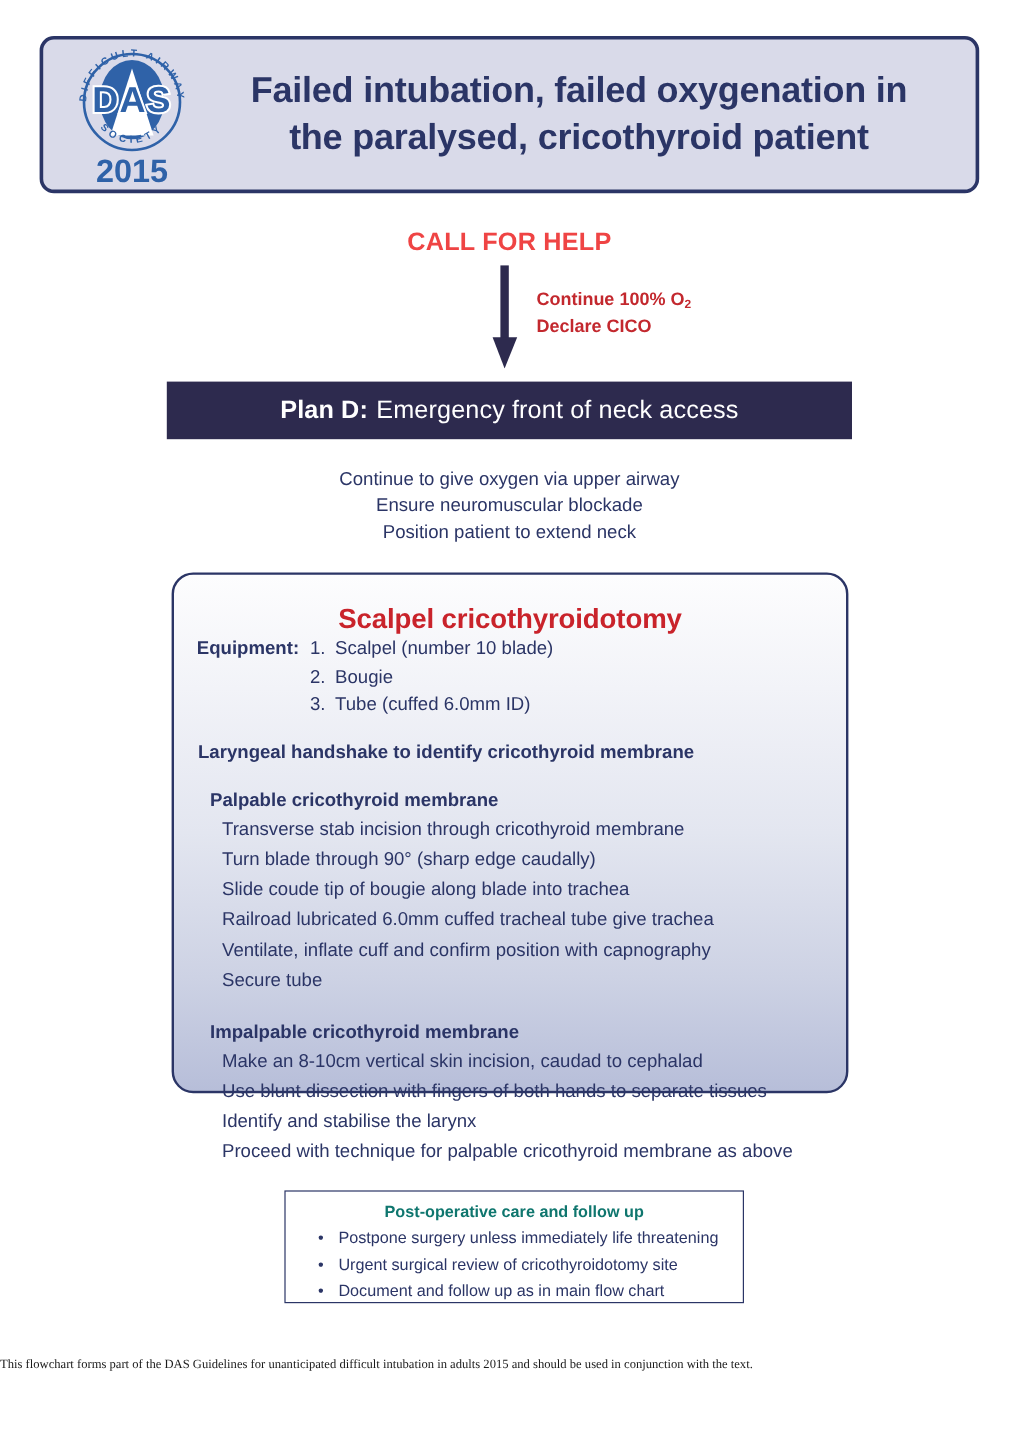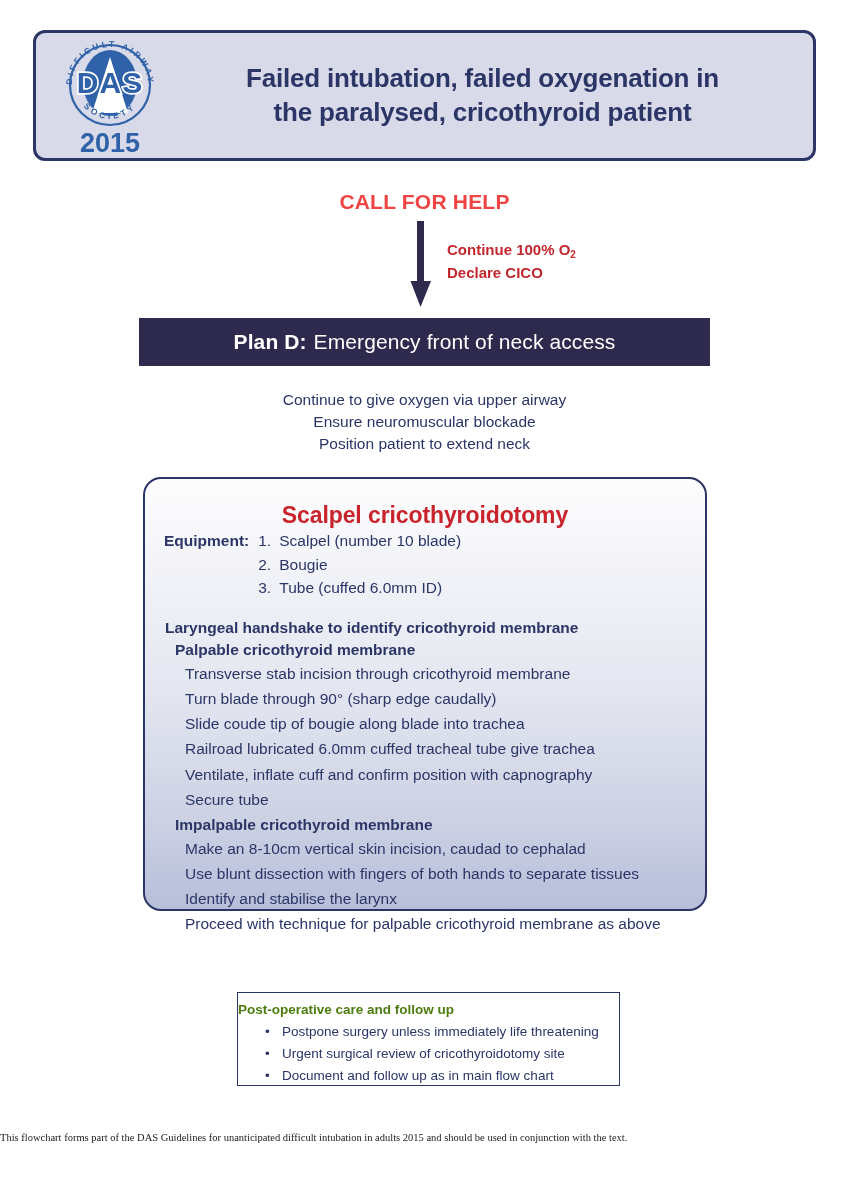--- a/index.html
+++ b/index.html
@@ -45,21 +45,21 @@
     font-size: 27px;
     font-weight: bold;
     color: #2f62a8;
     line-height: 1;
     margin-top: 1px;
     letter-spacing: 0px;
   }
   .header-title {
     flex: 1;
     text-align: center;
-    font-size: 26px;
+    font-size: 30px;
     font-weight: bold;
     line-height: 1.27;
     color: #2b3566;
     padding-right: 24px;
     letter-spacing: -0.2px;
   }
   .header-title .l { display:block; }
 
   
   .call-help {
@@ -166,21 +166,21 @@
   .equip-list li { display: flex; }
   .equip-num { width: 21px; display:inline-block; }
 
   .sec-head {
     padding-left: 20px;
     font-size: 15.5px;
     font-weight: bold;
     color: #2b3566;
   }
   .sec-head.gap { margin-top: 19px; }
-  .sec-head.gap2 { margin-top: 4px; padding-left: 30px; }
+  .sec-head.gap2 { margin-top: 22px; padding-left: 30px; }
   .sec-list {
     list-style: none;
     margin: 2px 0 0 0;
     padding-left: 40px;
     font-size: 15.5px;
     line-height: 1.62;
     color: #2b3566;
   }
 
   
@@ -189,23 +189,24 @@
     left: 237px;
     top: 992px;
     width: 383px;
     height: 94px;
     box-sizing: border-box;
     border: 1.5px solid #2b3566;
     background: #ffffff;
     padding-top: 9px;
   }
   .postop-title {
+    text-align: center;
     font-size: 13.5px;
     font-weight: bold;
-    color: #4d7c0f;
+    color: #0f766e;
   }
   .postop-list {
     list-style: none;
     margin: 4px 0 0 0;
     padding-left: 27px;
     font-size: 13.5px;
     line-height: 1.62;
     color: #2b3566;
   }
   .postop-list li { display: flex; }

